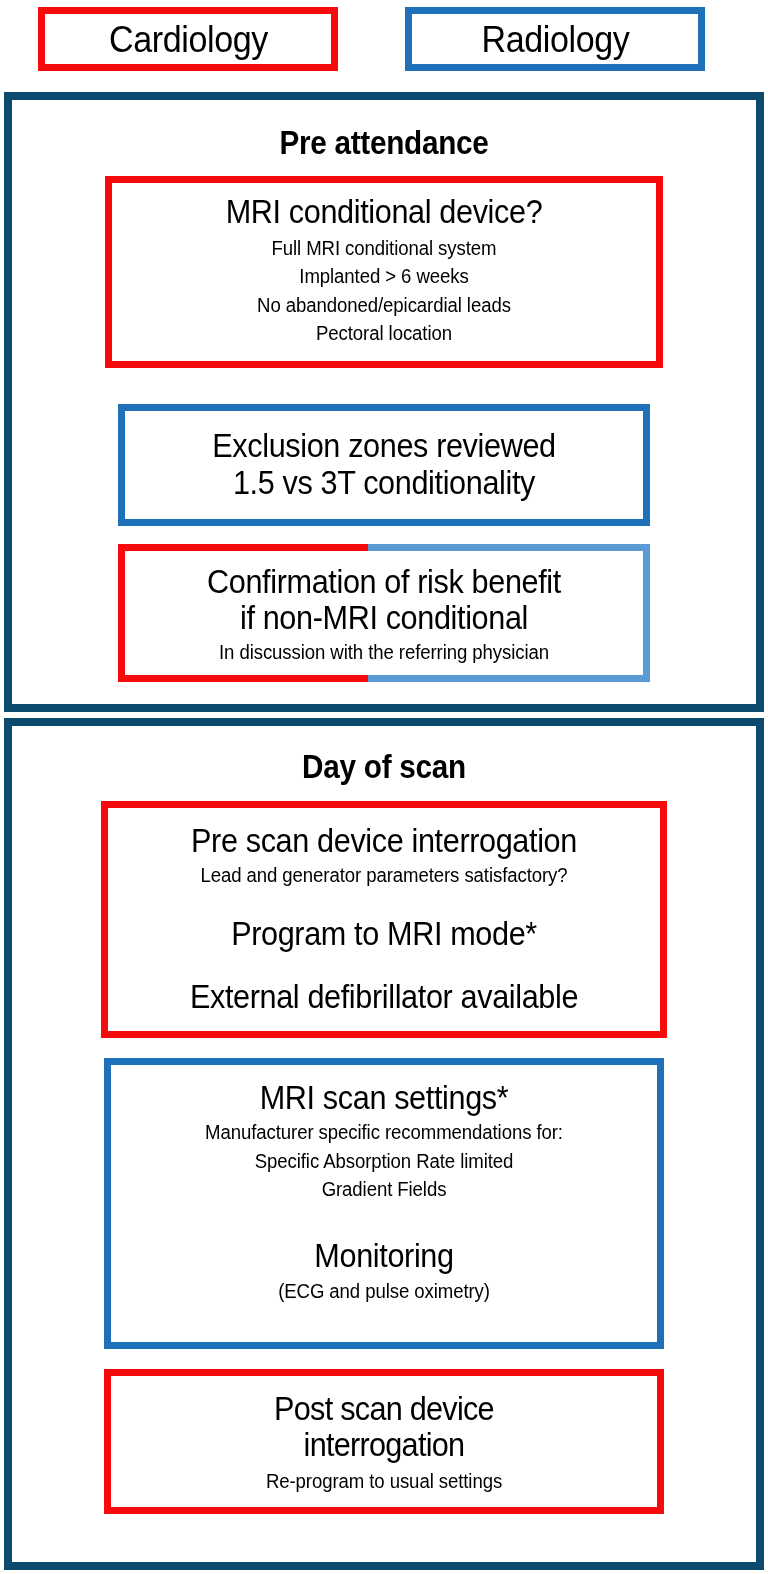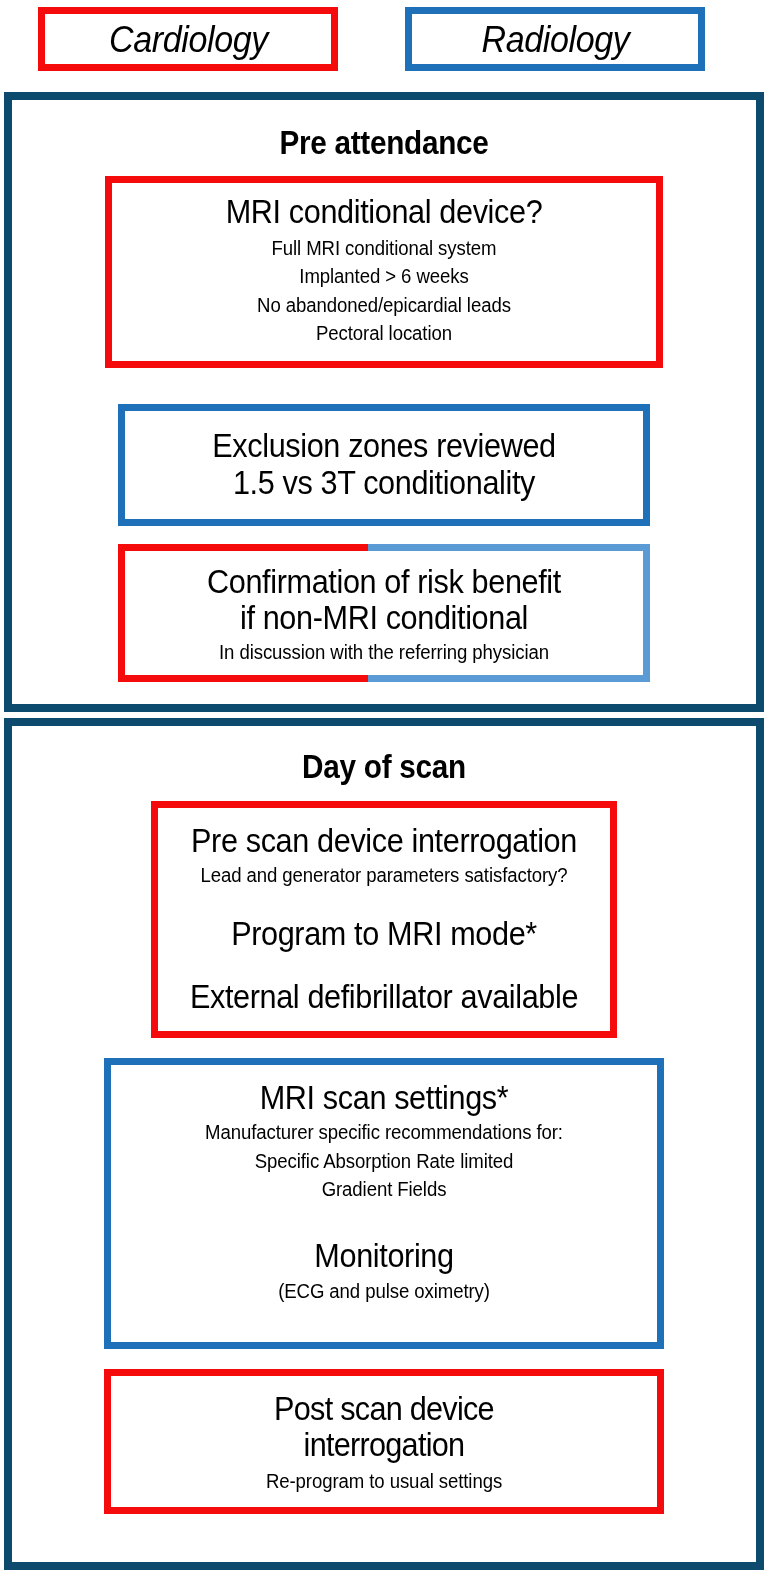--- a/index.html
+++ b/index.html
@@ -16,21 +16,20 @@
     overflow: hidden;
   }
 
   
   .legend {
     position: absolute;
     top: 0;
     left: 0;
     width: 660px;
     height: 86px;
-    font-style: italic;
   }
   .legend-box {
     position: absolute;
     top: 7px;
     height: 64px;
     display: flex;
     align-items: center;
     justify-content: center;
     background: #ffffff;
     box-sizing: border-box;
@@ -137,21 +136,21 @@
   
   #box-mri-conditional { width: 558px; margin-top: 17px; padding: 10px 0 14px; }
   #box-mri-conditional .step-title { margin-bottom: 4px; }
 
   #box-exclusion { width: 532px; margin-top: 36px; padding: 16px 0 18px; }
 
   #box-confirmation { width: 532px; margin-top: 18px; }
   #box-confirmation .split-inner { padding: 12px 0 8px; }
   #box-confirmation .step-sub { margin-top: 2px; }
 
-  #box-prescan { width: 466px; margin-top: 18px; padding: 14px 0 16px; }
+  #box-prescan { width: 566px; margin-top: 18px; padding: 14px 0 16px; }
   #box-prescan .step-line { margin-top: 26px; }
   #box-prescan .step-sub { margin-top: 2px; }
 
   #box-scansettings { width: 560px; margin-top: 20px; padding: 14px 0 36px; }
   #box-scansettings .step-sub { margin-top: 3px; }
   #box-scansettings .step-line { margin-top: 34px; }
 
   #box-postscan { width: 560px; margin-top: 20px; padding: 14px 0 12px; }
   #box-postscan .step-sub { margin-top: 4px; }
 </style>

